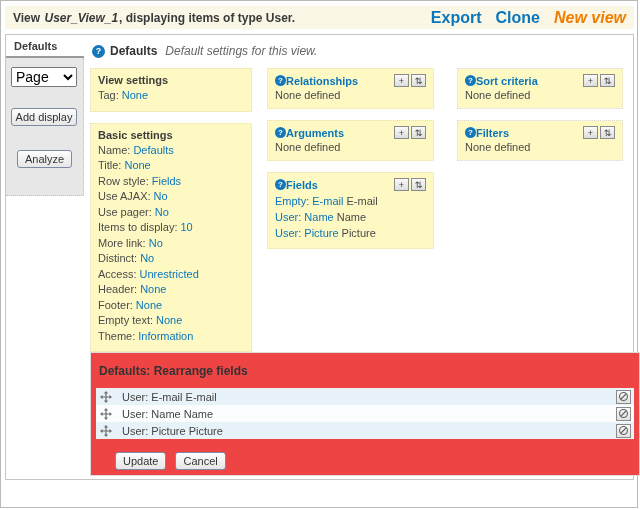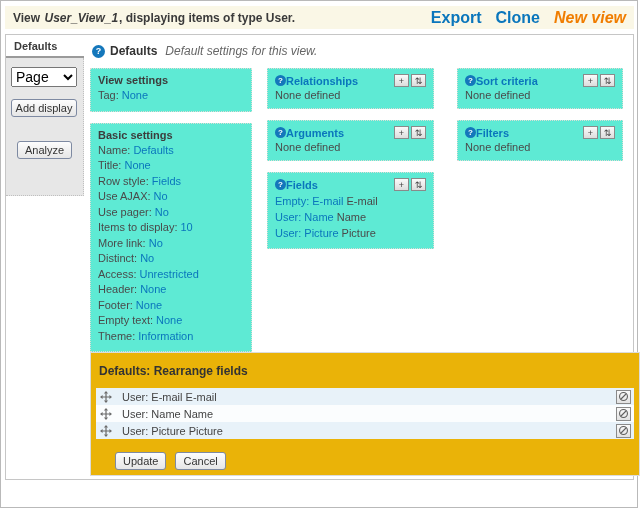--- a/index.html
+++ b/index.html
@@ -23,58 +23,58 @@
 
   
   .sidebar { position:absolute; left:0; top:0; width:78px; height:100%; }
   .sidebar .tab { height:23px; line-height:22px; padding-left:8px; font-weight:bold;
                   color:#3c3c3c; background:#fff; border-bottom:2px solid #9a9a9a; }
   .sidebar .controls { background:#e7e7e7; border-right:1px dotted #bfbfbf;
                        border-bottom:1px dotted #bfbfbf; height:138px; padding:9px 5px 0 5px; }
   .sidebar select { width:66px; font-size:14px; font-family:inherit; }
   .btn { font-family:inherit; font-size:11px; color:#333; border:1px solid #7e8aa2;
          border-radius:3px; background:linear-gradient(#fdfdfd,#e6e6e6); padding:2px 7px; cursor:pointer; }
-  .add-display { margin-top:12px; width:66px; padding:2px 2px; }
+  .add-display { margin-top:21px; width:66px; padding:2px 2px; }
   .analyze-wrap { margin-top:24px; text-align:center; }
 
   
   .content { position:absolute; left:79px; top:0; width:550px; height:100%; padding:7px 5px 0 5px; }
   .section-header { display:flex; align-items:center; margin:2px 0 10px 2px; }
   .help-icon { display:inline-block; width:13px; height:13px; border-radius:50%;
                background:#1477bb; color:#fff; font-weight:bold; font-size:9px;
                text-align:center; line-height:13px; flex:none; }
   .section-header .sec-title { font-weight:bold; font-size:12px; color:#333; margin:0 8px 0 5px; }
   .section-header .sec-desc { font-style:italic; color:#666; font-size:12px; }
 
   .columns { display:flex; align-items:flex-start; }
   .col1 { width:162px; }
   .col2 { width:167px; margin-left:15px; }
   .col3 { width:166px; margin-left:23px; }
 
-  .box { background:#5eead4; border:1px dotted #ddddd6; padding:5px 7px 7px 7px; margin-bottom:11px; }
+  .box { background:#fef9c3; border:1px dotted #ddddd6; padding:5px 7px 7px 7px; margin-bottom:11px; }
   .box-head { display:flex; align-items:center; margin-bottom:2px; }
   .box-head .help-icon { width:11px; height:11px; line-height:11px; font-size:8px; }
   .box-title-plain { font-weight:bold; color:#3c3c3c; }
   a.box-title-link { font-weight:bold; color:#0a76bc; text-decoration:none; cursor:pointer; }
   .ops { margin-left:auto; display:flex; }
   .op-btn { width:15px; height:13px; border:1px solid #8a8a8a; background:linear-gradient(#fafafa,#ddd);
             font-size:9px; line-height:10px; color:#444; text-align:center; padding:0; cursor:pointer;
             font-family:inherit; }
   .op-btn + .op-btn { margin-left:2px; }
   .none-def { color:#4a4a4a; }
 
   .setting { line-height:15.5px; }
   .setting .lbl { color:#4a4a4a; margin-right:3px; }
   a.val { color:#0a76bc; text-decoration:none; cursor:pointer; }
   .field-row { line-height:16px; }
   .field-row .fl-label { color:#4a4a4a; margin-left:3px; }
 
   
   .rearrange { position:absolute; left:5px; top:317px; width:550px; height:124px;
-               background:#eab308; border:1px solid #dcdcdc; }
+               background:#ef4444; border:1px solid #dcdcdc; }
   .rr-title { font-weight:bold; color:#333; font-size:12px; padding:11px 8px 10px 8px; }
   .rr-rows { margin:0 5px; }
   .rr-row { display:flex; align-items:center; height:17px; padding:0 3px 0 4px; background:#fbfdfe; }
   .rr-rows .rr-row:nth-of-type(odd) { background:#e8f2f9; }
   .drag { width:22px; flex:none; cursor:move; display:flex; align-items:center; }
   .rr-label { color:#444; }
   .remove { margin-left:auto; width:15px; height:14px; border:1px solid #8a8a8a;
             background:linear-gradient(#fafafa,#e2e2e2); padding:0; cursor:pointer;
             display:flex; align-items:center; justify-content:center; }
   .rr-buttons { margin:13px 0 0 6px; display:flex; gap:9px;padding-left:18px; }

